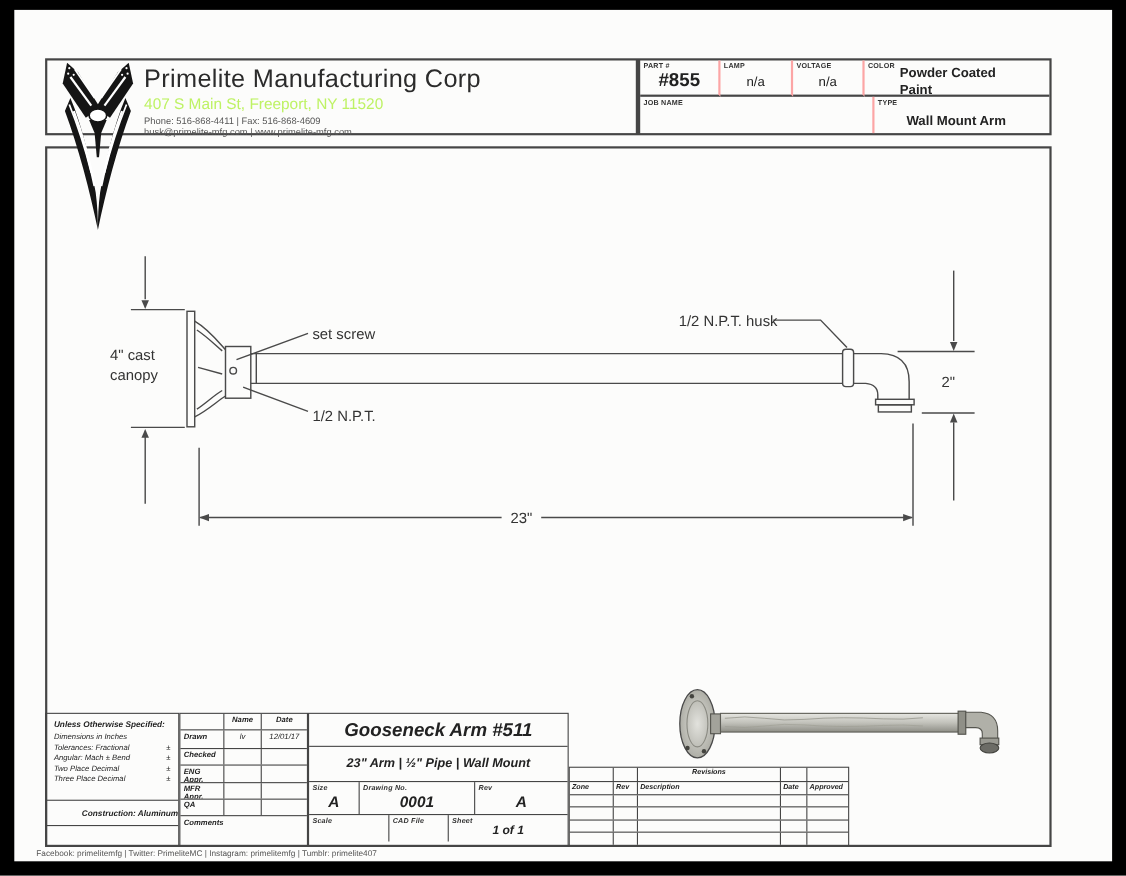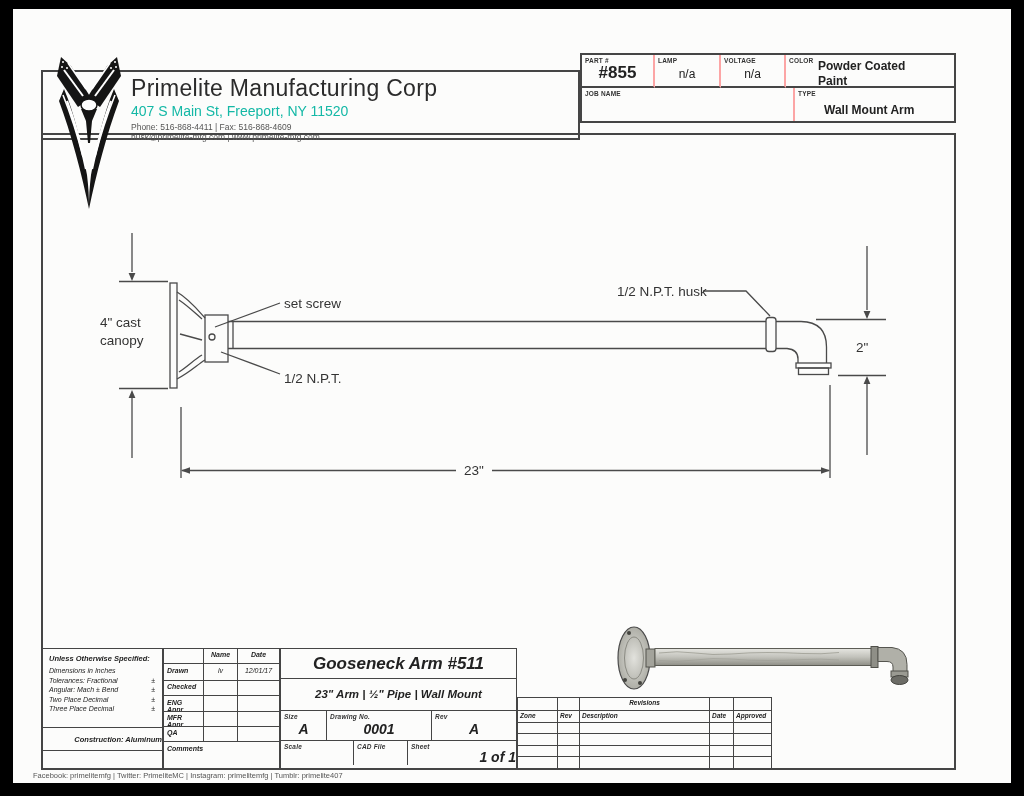--- a/index.html
+++ b/index.html
@@ -4,21 +4,21 @@
 <style>
   html,body{margin:0;padding:0;}
   body{width:1024px;height:796px;background:#000;position:relative;overflow:hidden;
        font-family:"Liberation Sans",sans-serif;color:#222;}
   .abs{position:absolute;box-sizing:border-box;}
   .page{left:13px;top:9px;width:998px;height:774px;background:#fcfcfb;}
   .box{border:2px solid #454545;background:transparent;}
   .tbox{border:1.5px solid #454545;font-style:italic;}
   
   .co-name{left:88px;top:3px;font-size:23px;color:#2b2b2b;letter-spacing:.3px;white-space:nowrap;}
-  .co-addr{left:88px;top:31px;font-size:14px;color:#14b8a6;white-space:nowrap;}
+  .co-addr{left:88px;top:31px;font-size:14px;color:#bef264;white-space:nowrap;}
   .co-sm1{left:88px;top:50px;font-size:8.5px;color:#555;white-space:nowrap;}
   .co-sm2{left:88px;top:60px;font-size:8.5px;color:#555;white-space:nowrap;}
   .cell{position:absolute;box-sizing:border-box;}
   .b-r{border-right:2px solid #fca5a5;} .b-b{border-bottom:2px solid #454545;}
   .lbl{position:absolute;left:3px;top:2px;font-size:6.5px;font-weight:700;color:#333;letter-spacing:.2px;white-space:nowrap;}
   .val-big{text-align:center;font-size:17px;font-weight:700;padding-top:8px;}
   .val-med{text-align:center;font-size:12px;padding-top:12px;}
   .val-bold{position:absolute;font-size:12px;font-weight:700;line-height:1.25;}
   .t-smb{font-size:7.5px;font-weight:700;color:#1d1d1d;}
   .row{position:relative;box-sizing:border-box;}
@@ -28,21 +28,21 @@
   .tol-line{display:flex;justify-content:space-between;margin:0 7px 0 7px;font-size:7px;line-height:9.6px;}
   .rev-hcell{box-sizing:border-box;font-size:6.5px;font-weight:700;padding:1px 2px;overflow:hidden;}
   .footer{left:33px;top:771px;font-size:7.5px;color:#555;white-space:nowrap;}
   svg text{font-family:"Liberation Sans",sans-serif;}
 </style>
 </head>
 <body>
 
 <div class="abs page"></div>
 
-<div class="abs box" style="left:41px;top:70px;width:539px;height:70px;">
+<div class="abs box" style="left:41px;top:53px;width:539px;height:70px;">
   <div class="abs co-name">Primelite Manufacturing Corp</div>
   <div class="abs co-addr">407 S Main St, Freeport, NY 11520</div>
   <div class="abs co-sm1">Phone: 516-868-4411 | Fax: 516-868-4609</div>
   <div class="abs co-sm2">husk@primelite-mfg.com | www.primelite-mfg.com</div>
 </div>
 
 <svg class="abs" style="left:55px;top:57px;z-index:6;" width="68" height="154" viewBox="0 0 68 154">
   <g fill="#151515">
     <path d="M6,0 L16,9 L36,41 L23,50 L2,19 Z"></path>
     <path d="M62,0 L52,9 L32,41 L45,50 L66,19 Z"></path>
@@ -271,21 +271,21 @@
     <div class="appr-cell br1" style="width:73px;position:relative;">
       <span class="lbl" style="font-size:6.5px;">Scale</span>
       <div></div>
     </div>
     <div class="appr-cell br1" style="width:54px;position:relative;">
       <span class="lbl" style="font-size:6.5px;">CAD File</span>
       <div></div>
     </div>
     <div class="appr-cell" style="flex:1;position:relative;">
       <span class="lbl" style="font-size:6.5px;">Sheet</span>
-      <div style="text-align:right;font-size:14px;font-weight:700;padding-top:8px;">1 of 1</div>
+      <div style="text-align:center;font-size:11px;font-weight:700;padding-top:8px;">1 of 1</div>
     </div>
   </div>
 </div>
 
 <div class="abs tbox" style="left:517px;top:697px;width:255px;height:73px;z-index:4;">
   <div class="row bb1 flexr" style="height:13px;">
     <div class="rev-hcell br1" style="width:40px;"></div>
     <div class="rev-hcell br1" style="width:22px;"></div>
     <div class="rev-hcell br1" style="width:130px;text-align:center;">Revisions</div>
     <div class="rev-hcell br1" style="width:24px;"></div>

